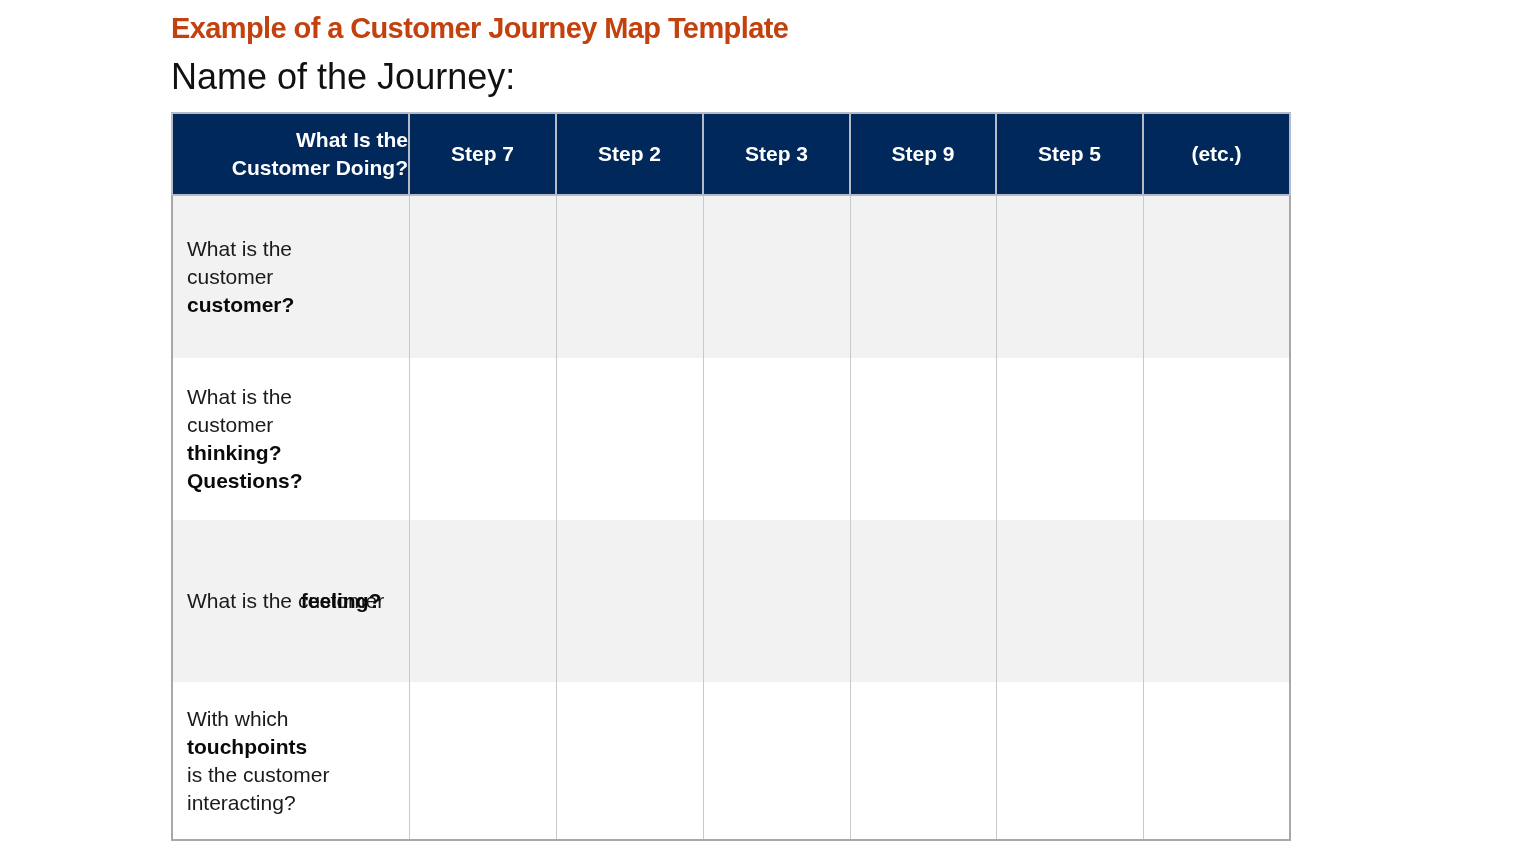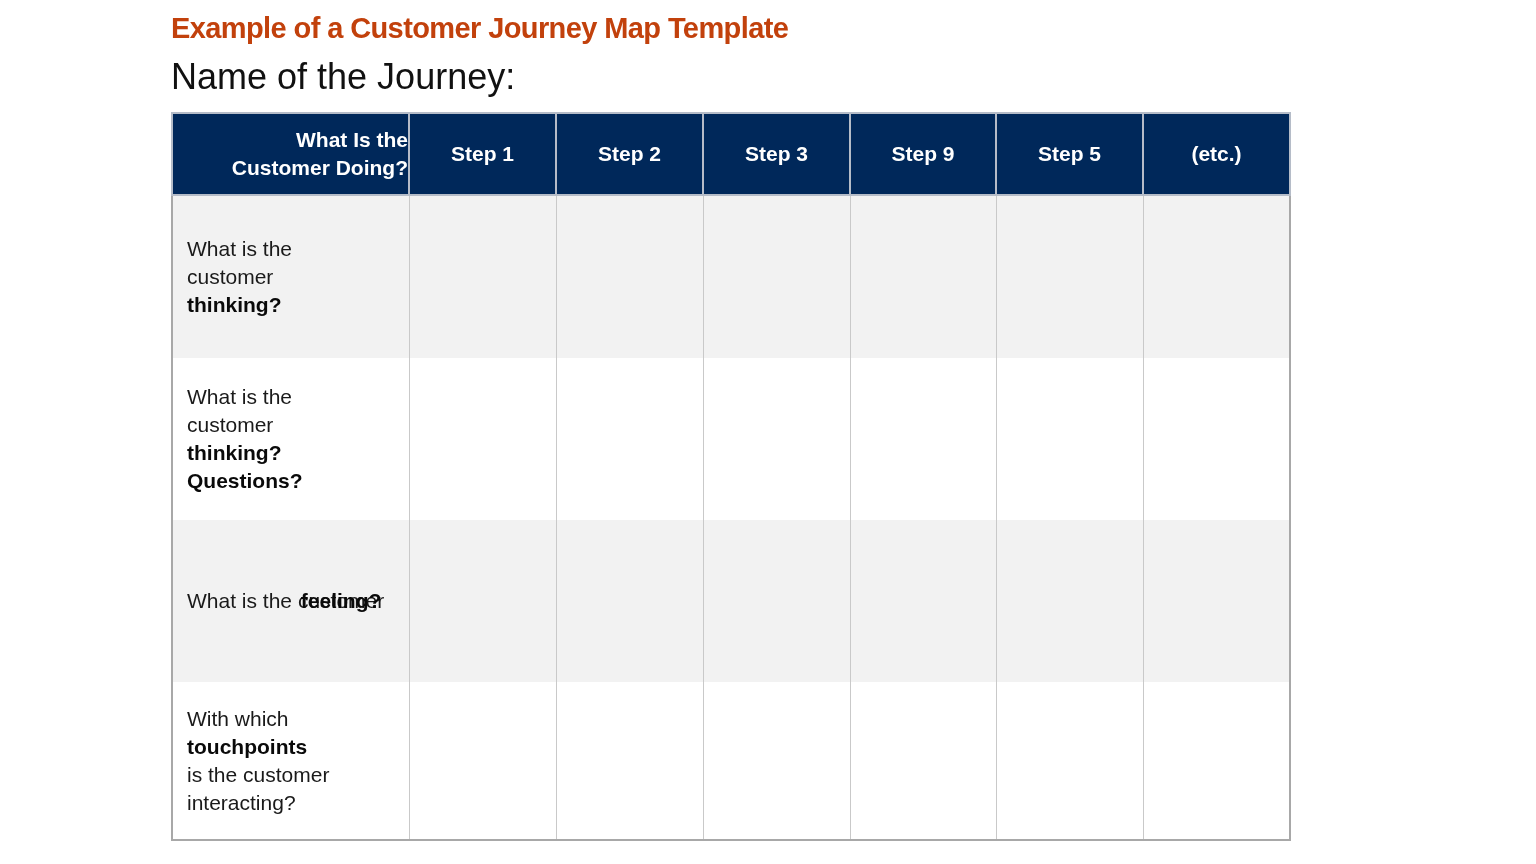--- a/index.html
+++ b/index.html
@@ -35,33 +35,33 @@
       <col style="width:147px">
       <col style="width:147px">
       <col style="width:147px">
     <col style="width:146px">
       <col style="width:147px">
       <col style="width:147px">
   </colgroup>
   <thead>
     <tr>
       <th class="first"><span>What Is the</span><br><span>Customer Doing?</span></th>
-      <th>Step 1</th>
+      <th>Step 7</th>
       <th>Step 2</th>
       <th>Step 3</th>
       <th>Step 9</th>
       <th>Step 5</th>
       <th>(etc.)</th>
     </tr>
   </thead>
   <tbody>
     <tr class="shade">
       <td class="rowlabel">
         <span style="display:block;width:130px">What is the customer</span>
-        <b>thinking?</b>
+        <b>customer?</b>
       </td>
       <td></td>
       <td></td>
       <td></td>
       <td></td>
       <td></td>
       <td></td>
     </tr>
     <tr class="plain">
       <td class="rowlabel">

